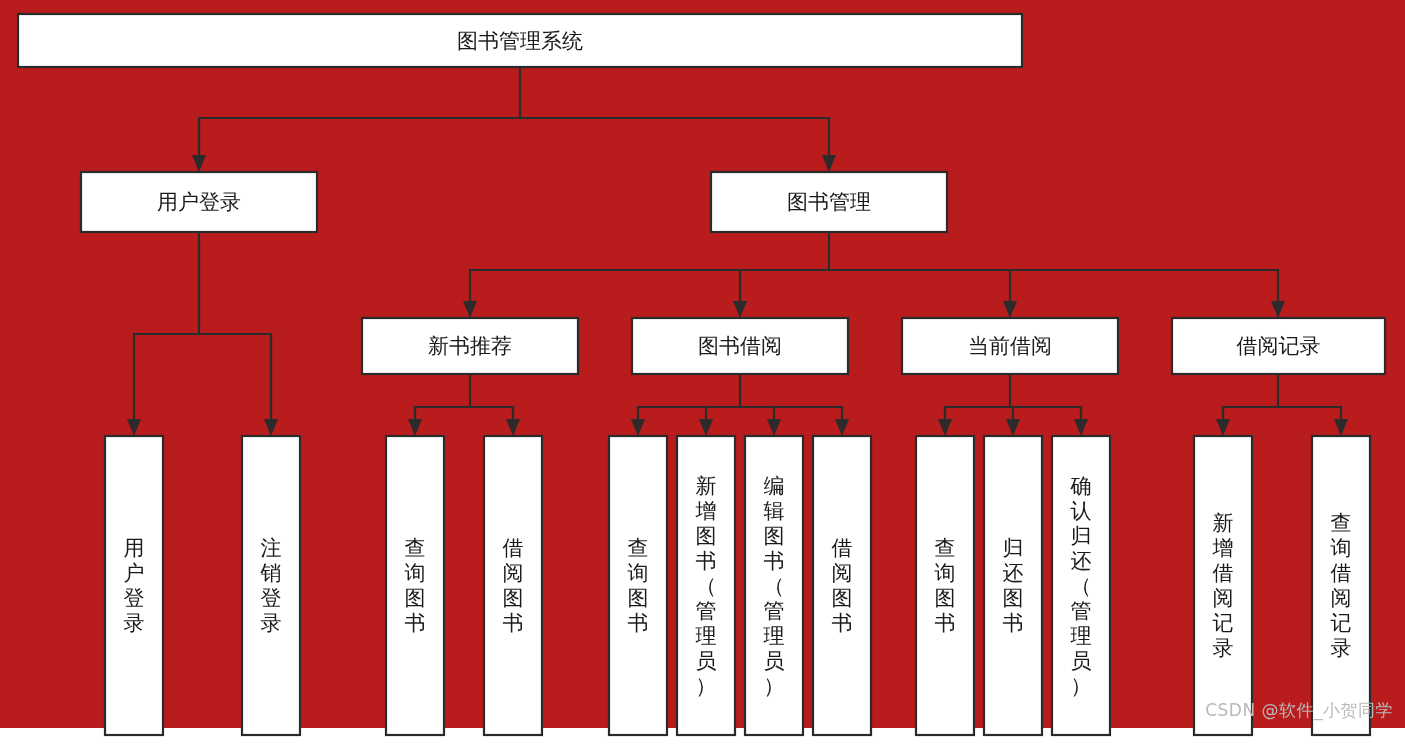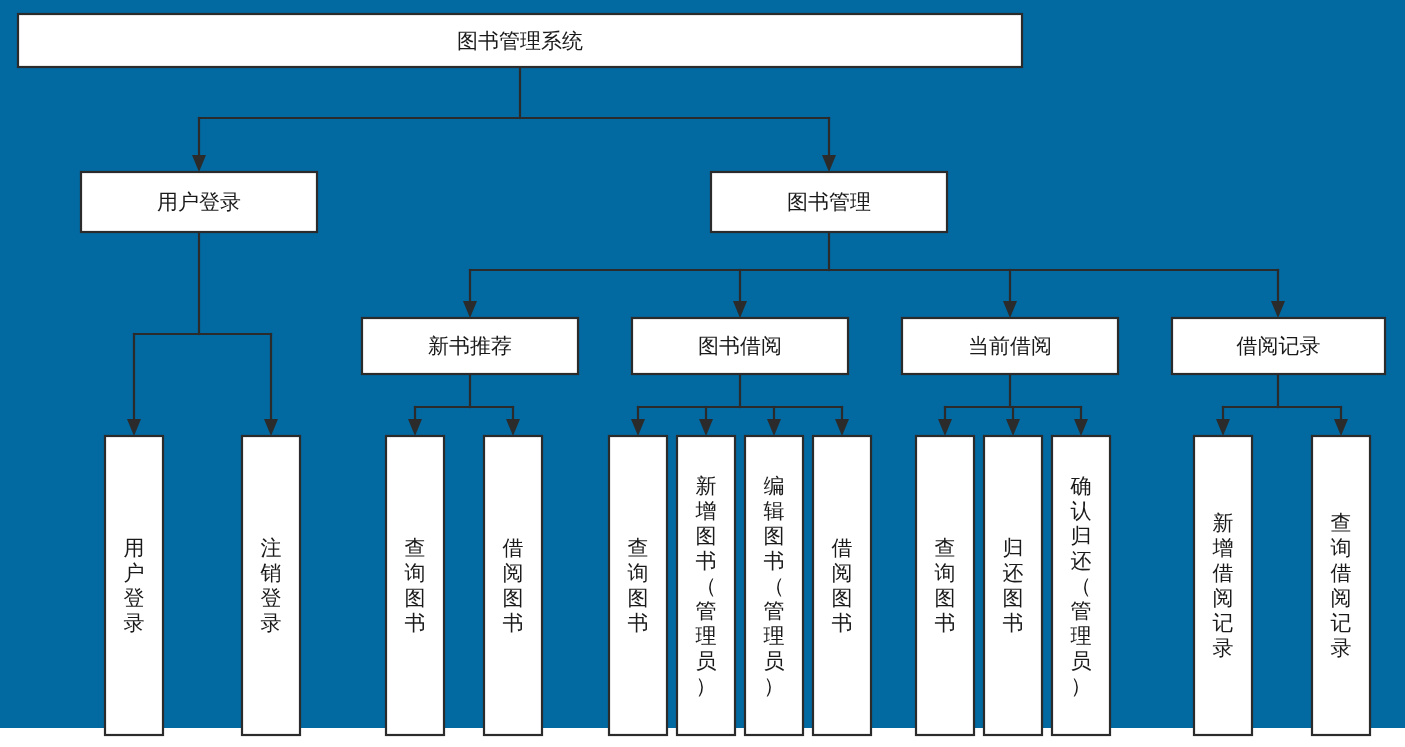--- a/index.html
+++ b/index.html
@@ -10,21 +10,21 @@
   body {
     width: 1405px;
     height: 747px;
     overflow: hidden;
     font-family: "DejaVu Sans", "Liberation Sans", sans-serif;
   }
   #diagram-root {
     position: relative;
     width: 1405px;
     height: 728px;
-    background: #0369a1;
+    background: #b91c1c;
   }
   svg#diagram-svg {
     position: absolute;
     left: 0;
     top: 0;
     width: 1405px;
     height: 747px;
     display: block;
   }
   .node-box {
@@ -216,13 +216,14 @@
         <g>
           <rect x="1194" y="436" width="58" height="299" class="node-box"></rect>
           <text x="1223" y="530" class="node-label-v"><tspan x="1223" dy="0">新</tspan><tspan x="1223" dy="25">增</tspan><tspan x="1223" dy="25">借</tspan><tspan x="1223" dy="25">阅</tspan><tspan x="1223" dy="25">记</tspan><tspan x="1223" dy="25">录</tspan></text>
         </g>
         <g>
           <rect x="1312" y="436" width="58" height="299" class="node-box"></rect>
           <text x="1341" y="530" class="node-label-v"><tspan x="1341" dy="0">查</tspan><tspan x="1341" dy="25">询</tspan><tspan x="1341" dy="25">借</tspan><tspan x="1341" dy="25">阅</tspan><tspan x="1341" dy="25">记</tspan><tspan x="1341" dy="25">录</tspan></text>
         </g>
       </g>
   </svg>
+  <div class="watermark">CSDN @软件_小贺同学</div>
 </div>
 
 </body></html>

